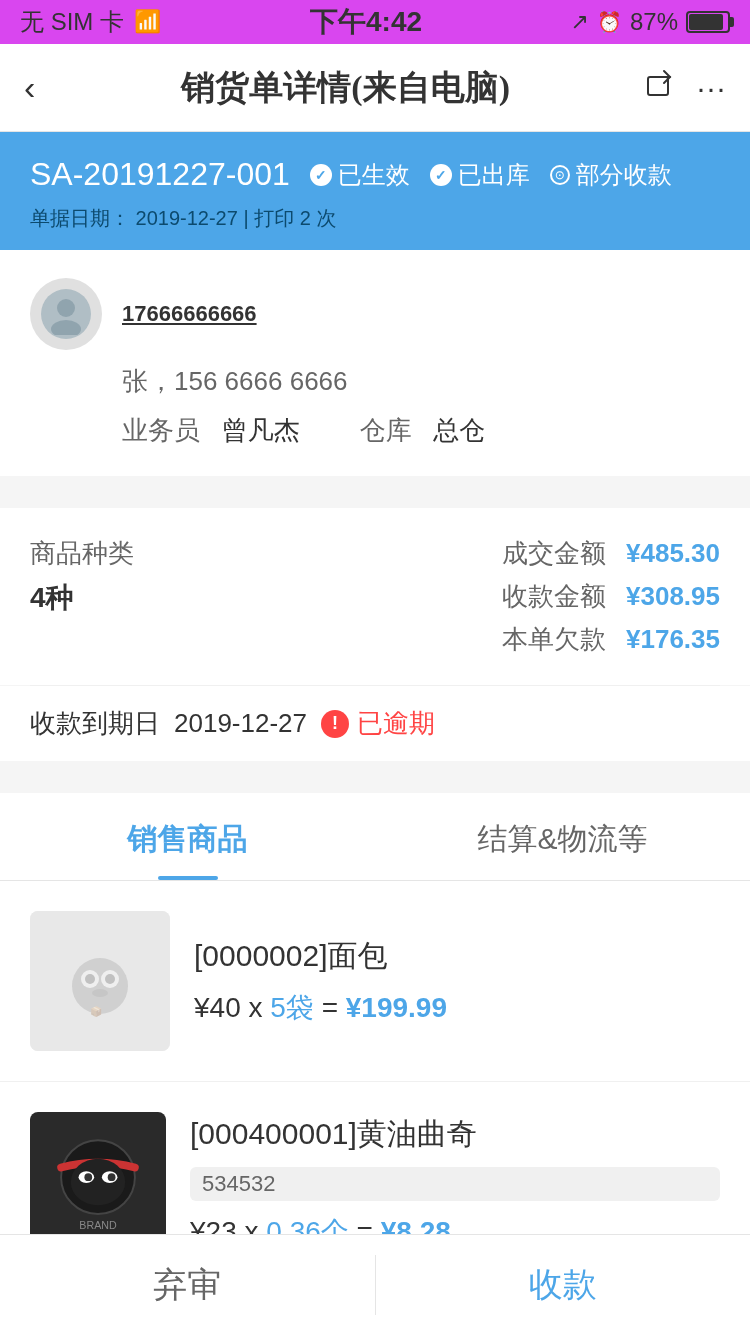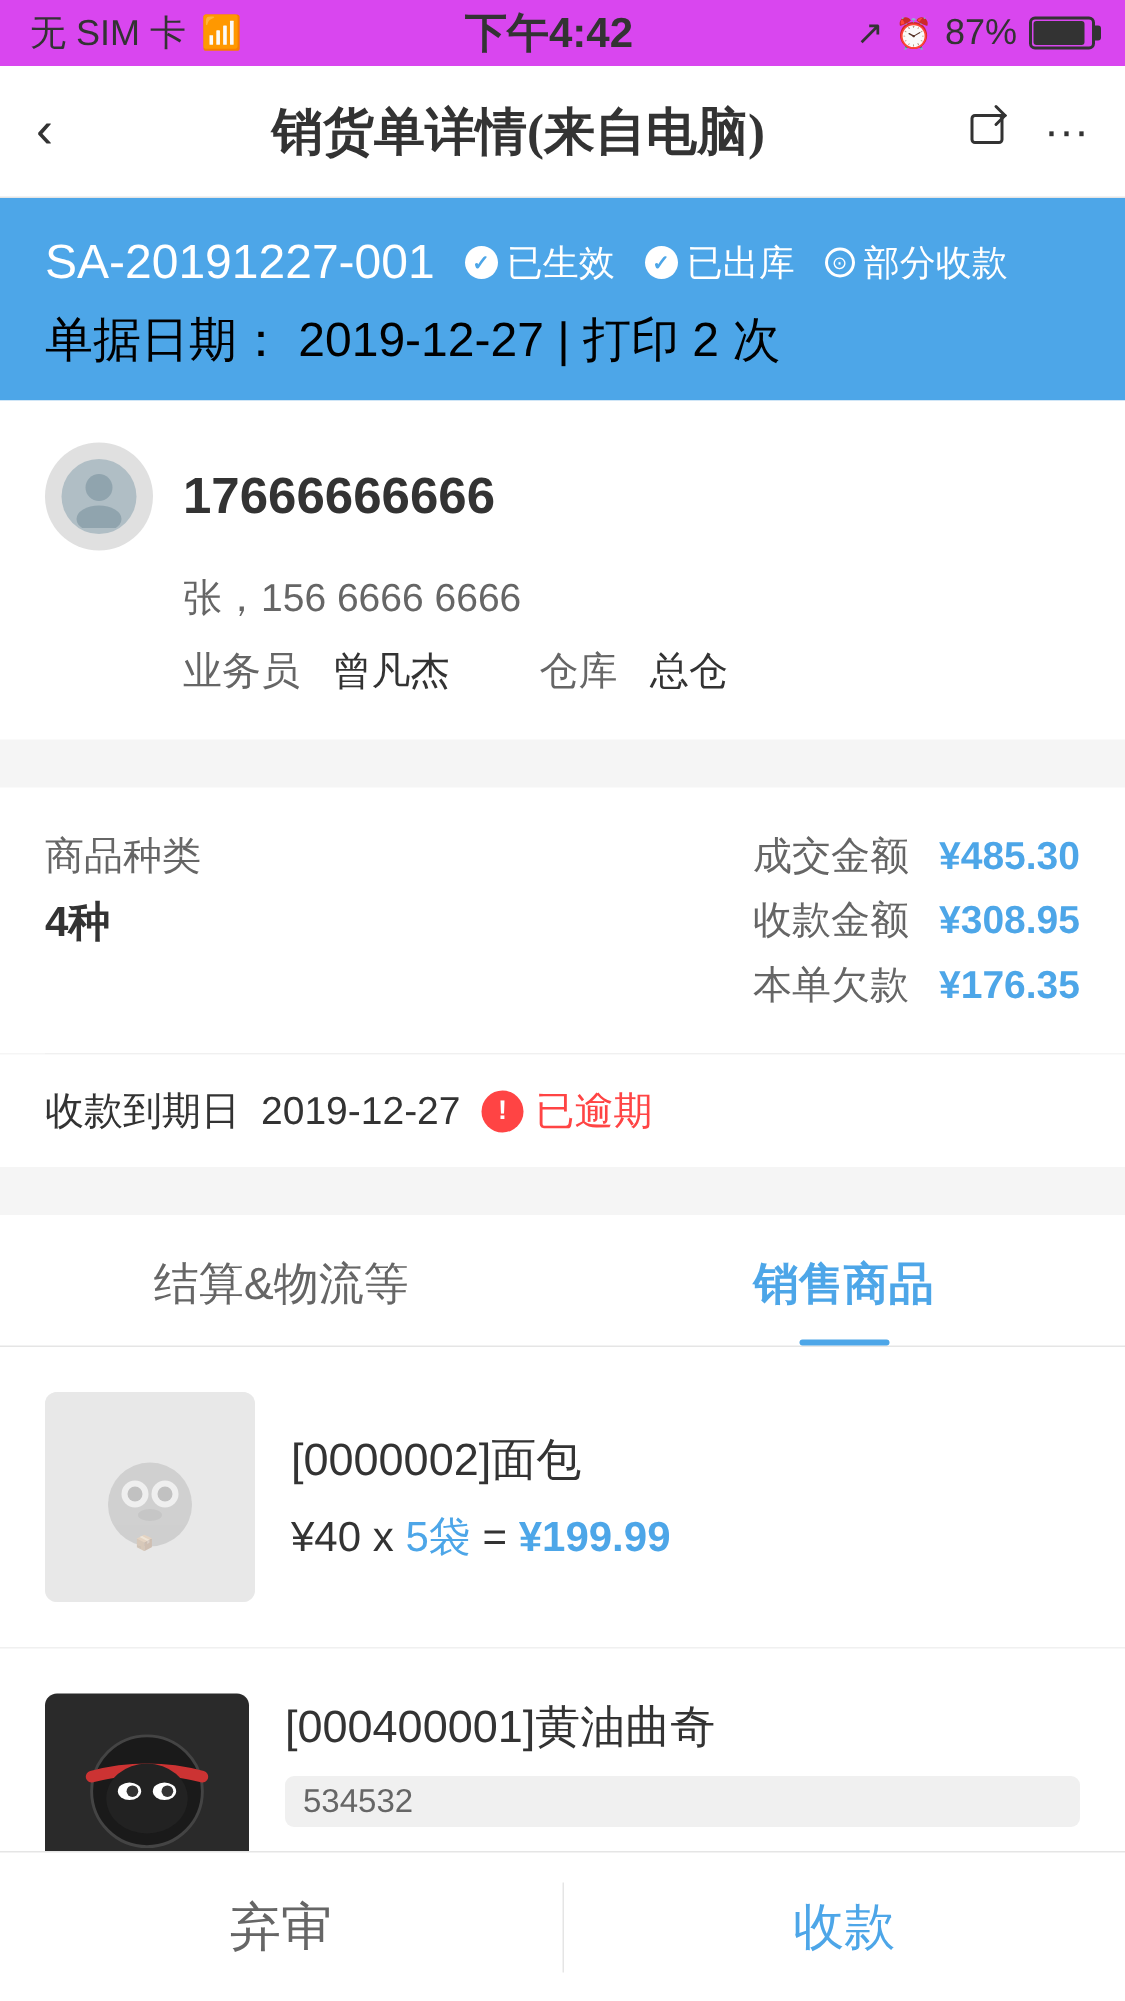--- a/index.html
+++ b/index.html
@@ -130,22 +130,22 @@
       height: 20px;
       border: 2px solid #fff;
       border-radius: 50%;
       display: inline-flex;
       align-items: center;
       justify-content: center;
       font-size: 12px;
       color: #fff;
     }
     .order-date-row {
-      font-size: 32px;
-      color: #000000;
+      font-size: 20px;
+      color: #0c4a6e;
     }
 
     
     .customer-section {
       background: #fff;
       padding: 28px 30px;
       margin-bottom: 16px;
     }
     .customer-row {
       display: flex;
@@ -168,23 +168,24 @@
       height: 50px;
       border-radius: 50%;
       background: #b0bec5;
       display: flex;
       align-items: center;
       justify-content: center;
       font-size: 28px;
       color: #fff;
     }
     .customer-name {
-      font-size: 34px;
+      font-size: 22px;
       font-weight: 600;
       color: #333;
+      text-decoration: underline;
     }
     .customer-sub {
       font-size: 26px;
       color: #666;
       margin-left: 92px;
       margin-bottom: 14px;
     }
     .customer-meta {
       display: flex;
       margin-left: 92px;
@@ -528,25 +529,25 @@
   <div class="overdue-badge">
     <div class="overdue-dot">!</div>
     <span class="overdue-text">已逾期</span>
   </div>
 </div>
 
 <div class="section-divider"></div>
 
 <div class="tabs-section">
   <div class="tabs-row">
+    <div class="tab active">
+      <span>销售商品</span>
+    </div>
     <div class="tab">
       <span>结算&amp;物流等</span>
-    </div>
-    <div class="tab active">
-      <span>销售商品</span>
     </div>
   </div>
 </div>
 
 <div class="products-section">
 
   <div class="product-item">
     <div class="product-thumb">
       <div class="product-thumb-owl">
         <svg class="owl-svg" viewBox="0 0 80 80" fill="none" xmlns="http://www.w3.org/2000/svg">

